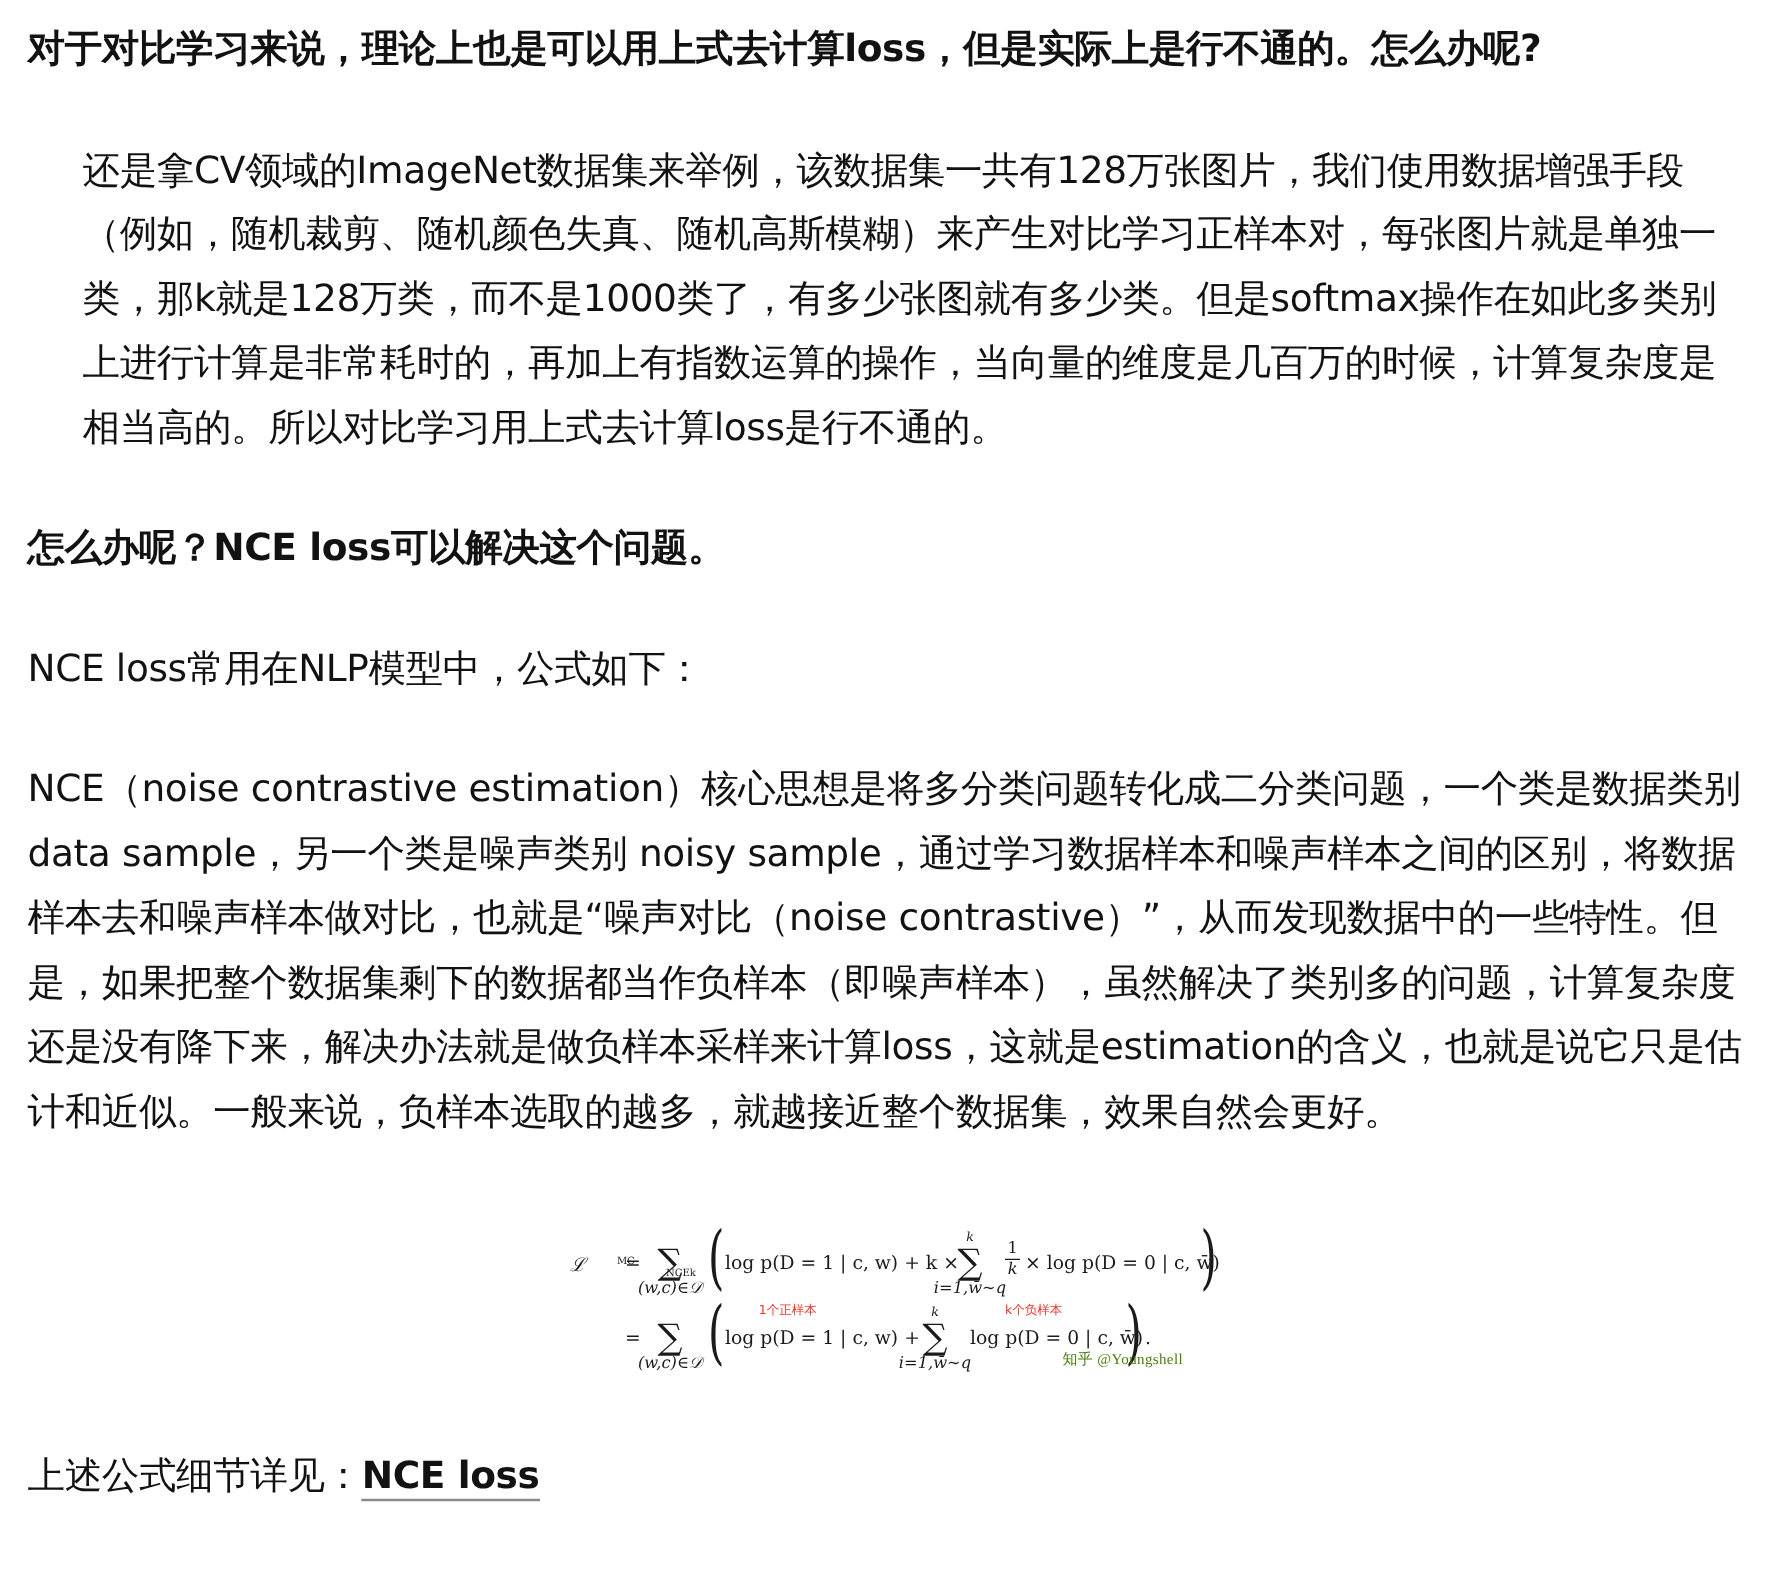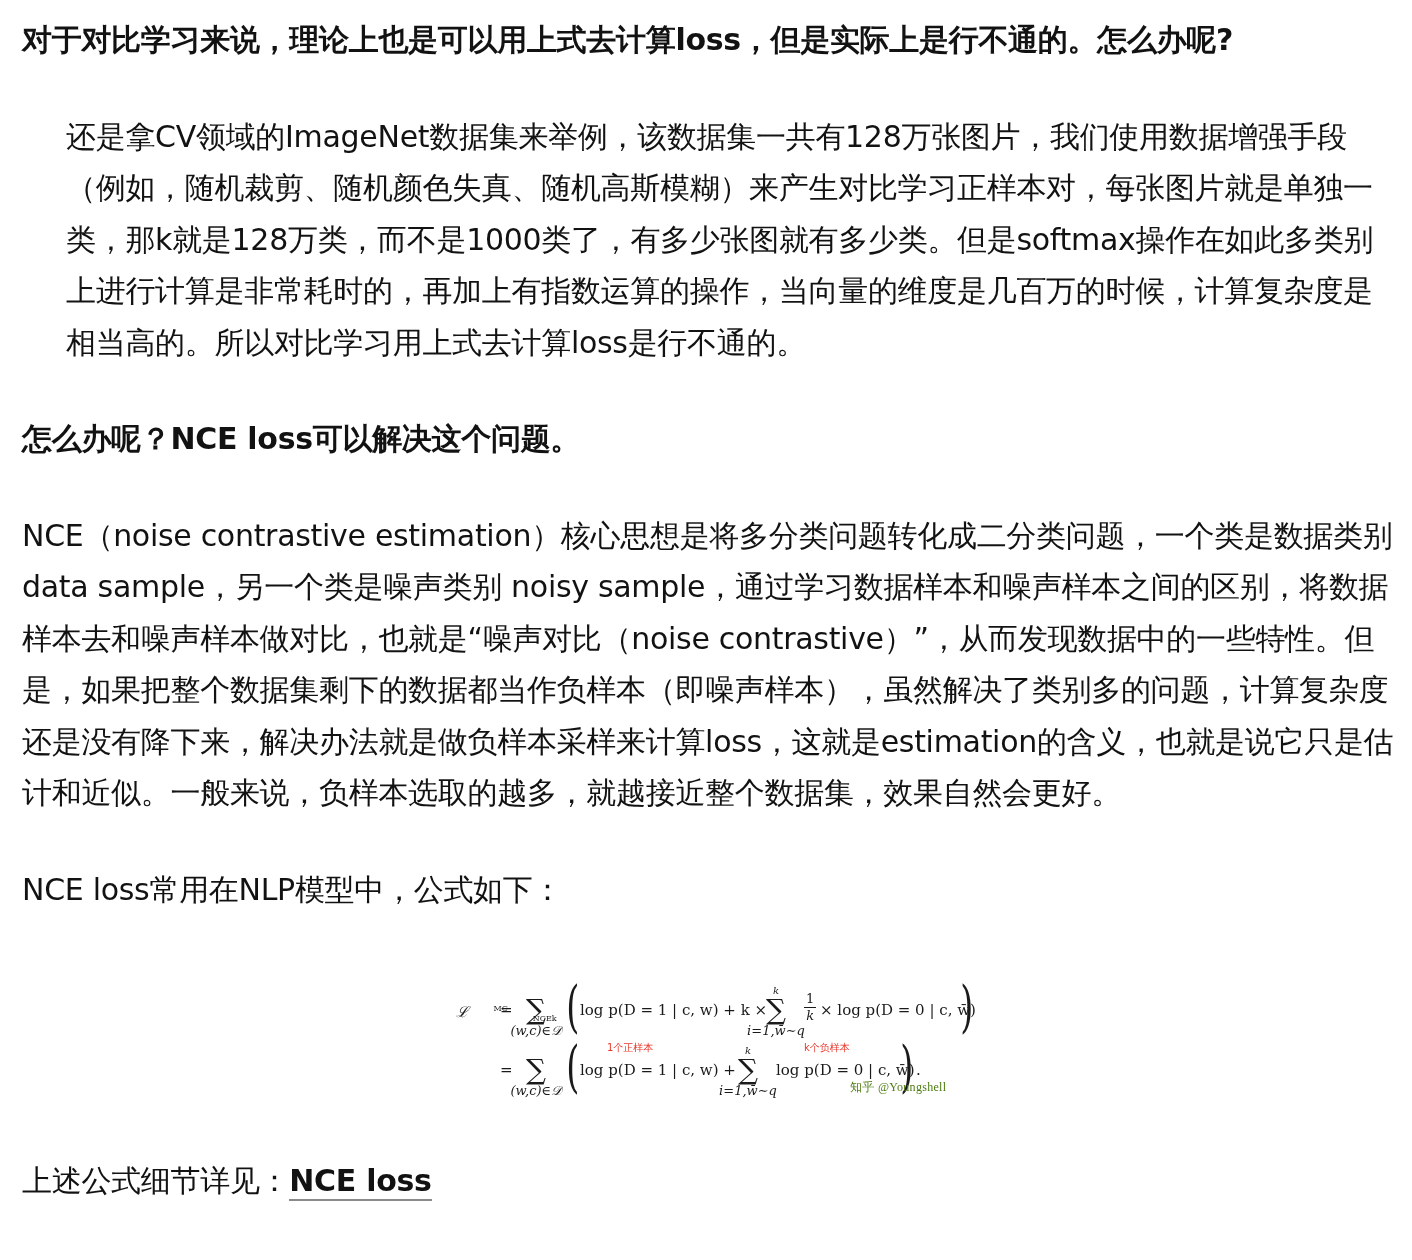--- a/index.html
+++ b/index.html
@@ -112,23 +112,23 @@
 <body>
 
 <div class="article">
 
   <p id="p-title" class="bold">对于对比学习来说，理论上也是可以用上式去计算loss，但是实际上是行不通的。怎么办呢?</p>
 
   <p id="p-imagenet">还是拿CV领域的ImageNet数据集来举例，该数据集一共有128万张图片，我们使用数据增强手段（例如，随机裁剪、随机颜色失真、随机高斯模糊）来产生对比学习正样本对，每张图片就是单独一类，那k就是128万类，而不是1000类了，有多少张图就有多少类。但是softmax操作在如此多类别上进行计算是非常耗时的，再加上有指数运算的操作，当向量的维度是几百万的时候，计算复杂度是相当高的。所以对比学习用上式去计算loss是行不通的。</p>
 
   <p id="p-how" class="bold">怎么办呢？NCE loss可以解决这个问题。</p>
 
+  <p id="p-nlp">NCE loss常用在NLP模型中，公式如下：</p>
+
   <p id="p-nce">NCE（noise contrastive estimation）核心思想是将多分类问题转化成二分类问题，一个类是数据类别 data sample，另一个类是噪声类别 noisy sample，通过学习数据样本和噪声样本之间的区别，将数据样本去和噪声样本做对比，也就是“噪声对比（noise contrastive）”，从而发现数据中的一些特性。但是，如果把整个数据集剩下的数据都当作负样本（即噪声样本），虽然解决了类别多的问题，计算复杂度还是没有降下来，解决办法就是做负样本采样来计算loss，这就是estimation的含义，也就是说它只是估计和近似。一般来说，负样本选取的越多，就越接近整个数据集，效果自然会更好。</p>
-
-  <p id="p-nlp">NCE loss常用在NLP模型中，公式如下：</p>
 
   <div class="formula-wrap">
     <div class="formula">
 
       <div class="f-line f-line1" style="width:560px;height:60px;">
         <span class="lhs" style="left:14px;"><span>ℒ</span><sup>MC</sup><sub><span>NCE</span><span>k</span></sub></span>
         <span class="eq" style="left:58px;">=</span>
         <span class="sum-block" style="left:64px;">
           <span class="sum-top"></span>
           <span class="sigma">∑</span>

